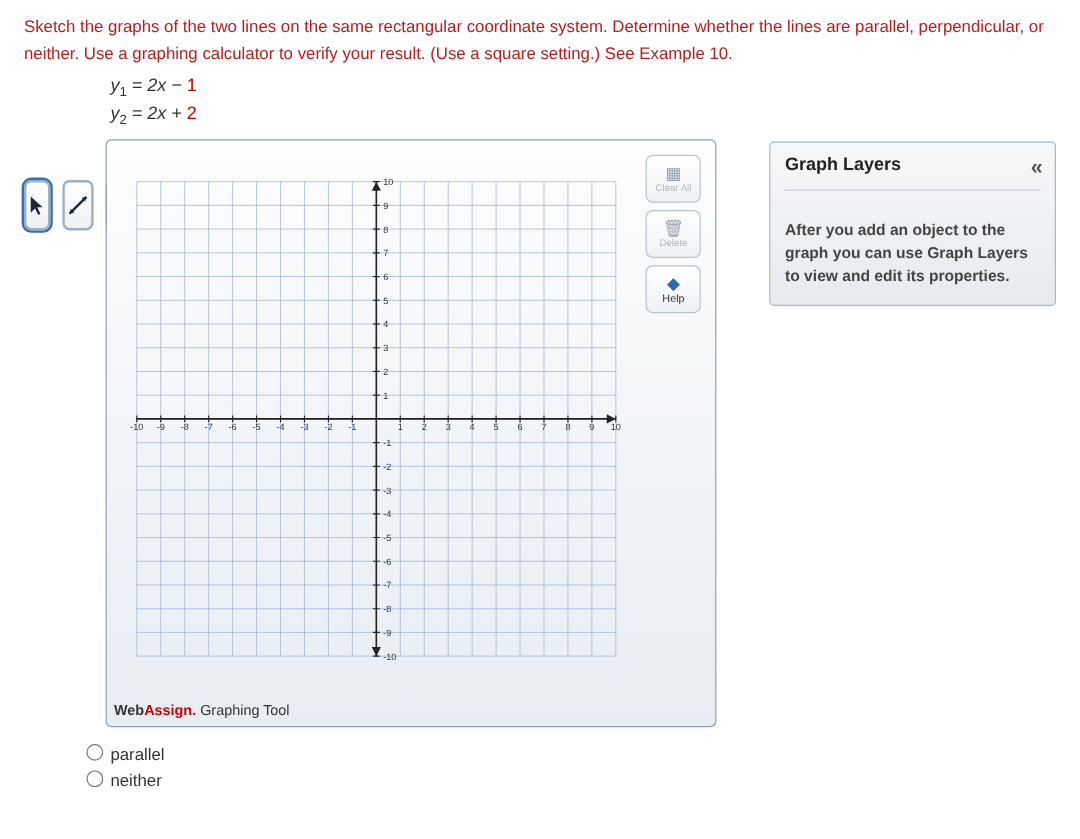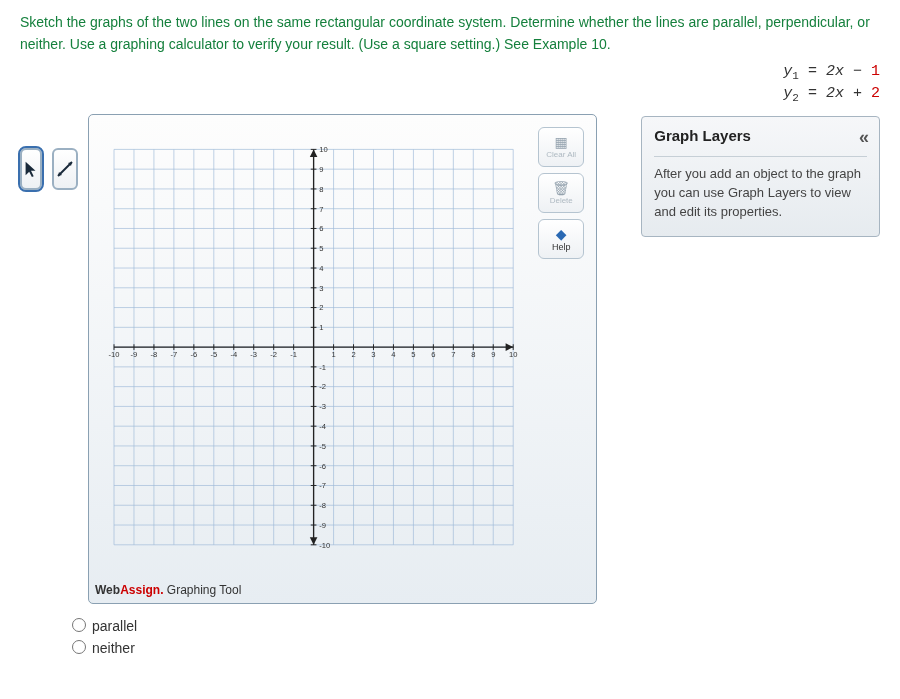--- a/index.html
+++ b/index.html
@@ -4,22 +4,22 @@
 <style>
   * { box-sizing: border-box; margin: 0; padding: 0; }
   body {
     font-family: Arial, Helvetica, sans-serif;
     font-size: 14px;
     color: #333;
     background: #fff;
     padding: 12px 20px;
     width: 900px;
   }
-  .question-text { color: #15803d; line-height: 1.55; }
-  .equations { margin: 8px 0 10px 72px; font-style: italic; font-family: Liberation Mono, monospace; font-size: 15px; color: #333; text-align: right; }
+  .question-text { color: #b91c1c; line-height: 1.55; }
+  .equations { margin: 8px 0 10px 72px; font-style: italic; font-family: Liberation Sans, sans-serif; font-size: 15px; color: #333; }
   .equations .line { margin: 3px 0; }
   .sub { font-size: 11px; font-style: normal; vertical-align: sub; }
   .red { color: #c00; font-style: normal; }
 
   .workspace { display: flex; align-items: flex-start; gap: 8px; }
   .tool-col { width: 60px; display: flex; flex-direction: row; gap: 10px; align-items: center; padding-top: 0; }
   .tool-btn {
     width: 45px; height: 42px;
     border: 2px solid #9bb0c2;
     border-radius: 6px;
@@ -63,21 +63,21 @@
     border:1px solid #a7b5c1;
     border-radius:4px;
     background:linear-gradient(#f6f7f9,#e6ebef);
     padding:10px 12px 14px 12px;
     position:relative;
     margin-top: 2px;
     margin-left: 36px;
   }
   .layers-title { font-weight:bold; font-size:15px; color:#222; margin-bottom:12px; }
   .layers-collapse { position:absolute; top:10px; right:10px; font-weight:bold; font-size:18px; color:#555; cursor:pointer; }
-  .layers-text { font-size:13px; color:#444; line-height:1.45; border-top:1px solid #c6cfd6; padding-top:8px;}
+  .layers-text { font-size:13px; color:#444; line-height:1.45; border-top:1px solid #c6cfd6; padding-top:24px;font-weight:bold;}
 
   .answers { margin: 14px 0 0 52px; }
   .answers label { display:flex; align-items:flex-start; gap:6px; margin:6px 0; color:#333; font-size:14px; cursor:pointer;}
   .answers input { width:14px; height:14px; }
   svg text { font-family: Arial; }
 </style>
 </head>
 <body>
 
 <div class="question-text">Sketch the graphs of the two lines on the same rectangular coordinate system. Determine whether the lines are parallel, perpendicular, or neither. Use a graphing calculator to verify your result. (Use a square setting.) See Example 10.</div>

